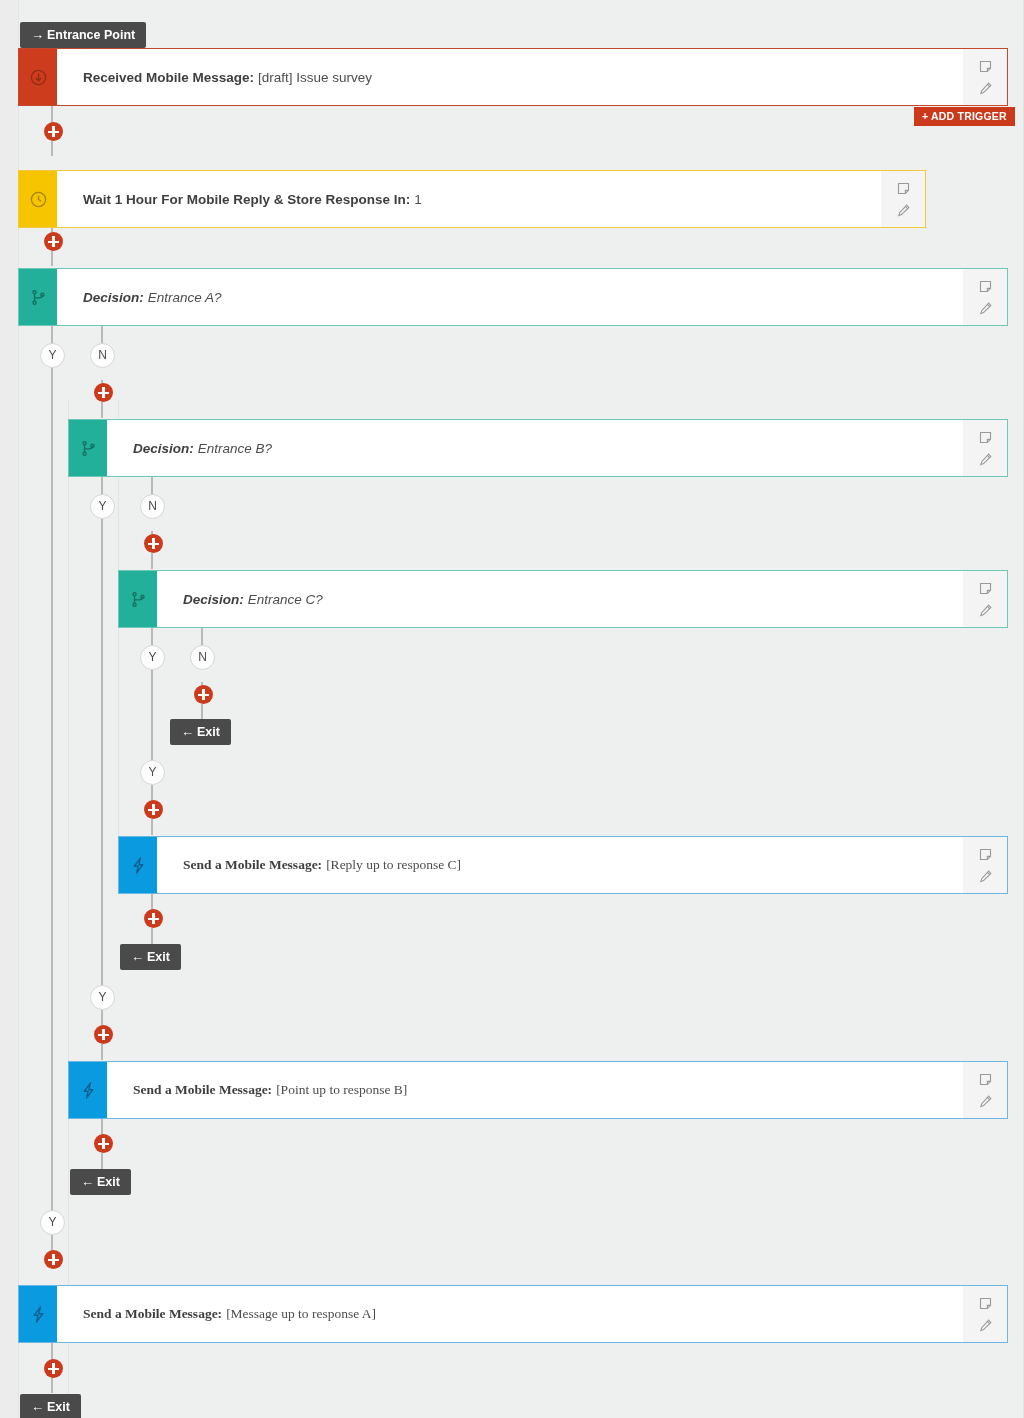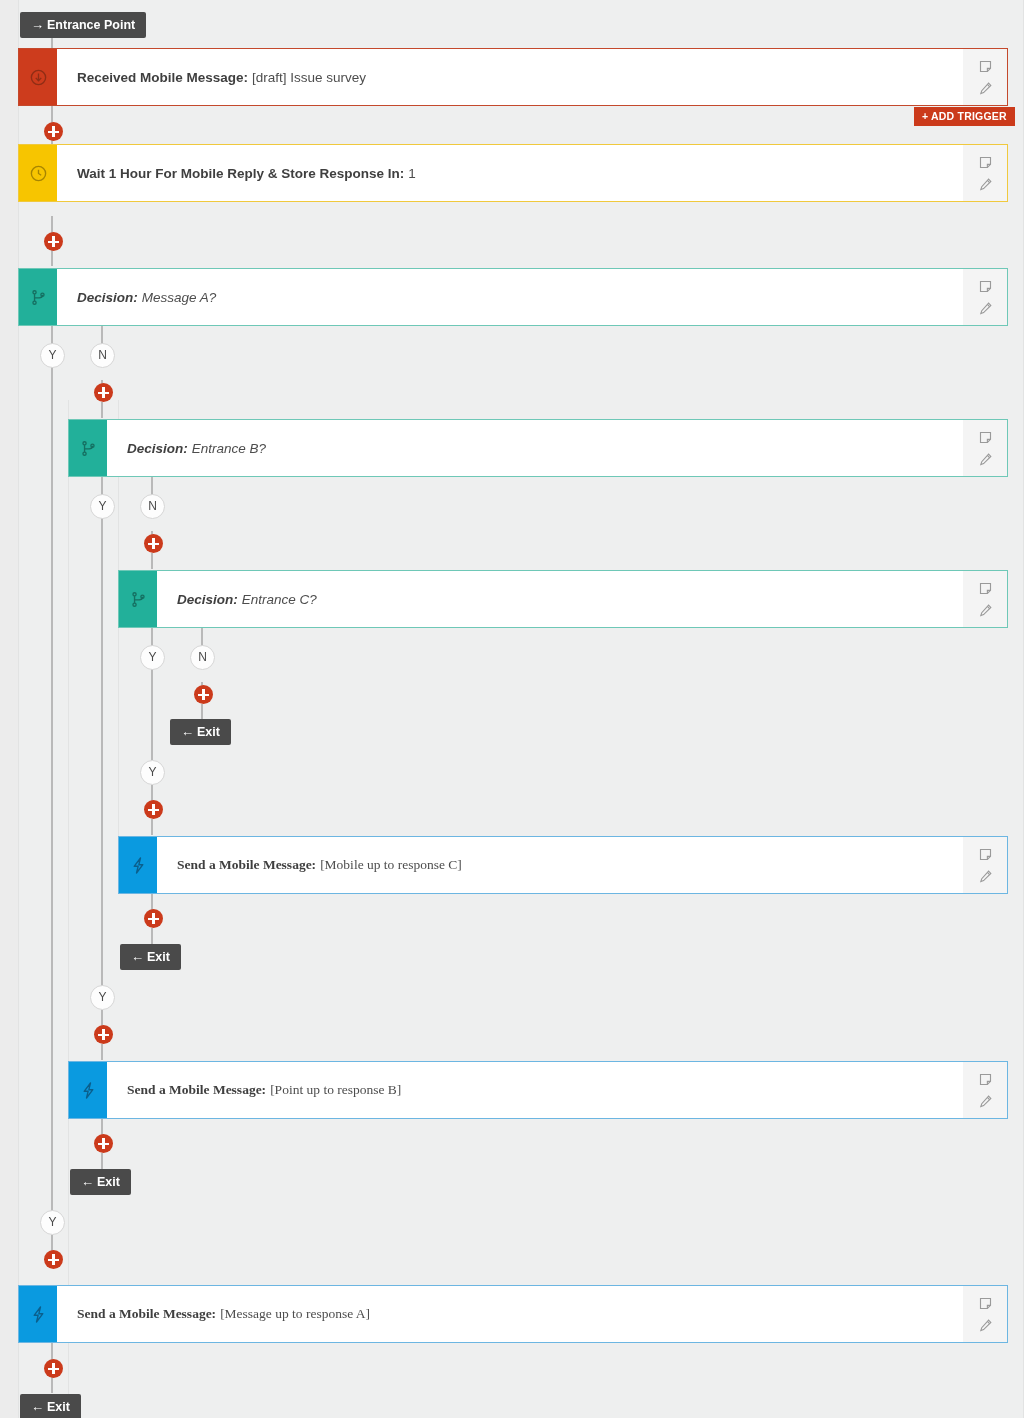--- a/index.html
+++ b/index.html
@@ -96,26 +96,25 @@
     flex: 0 0 38px;
     display: flex;
     align-items: center;
     justify-content: center;
   }
   .card .swatch svg { display: block; }
   .card .body {
     flex: 1 1 auto;
     display: flex;
     align-items: center;
-    padding-left: 14px;
+    padding-left: 26px;
     font-size: 13.5px;
     color: #4d4d4d;
     overflow: hidden;
     white-space: nowrap;
-    margin-left: 6px;
   }
   .card .body b { font-weight: 700; color: #3f3f3f; padding-right: 4px; }
   .card .tools {
     width: 44px;
     flex: 0 0 44px;
     background: #f4f4f4;
     display: flex;
     flex-direction: column;
     align-items: center;
     justify-content: center;
@@ -182,21 +181,21 @@
   <div class="rail" style="left:151px; top:628px; height:132px;"></div>
   <div class="rail" style="left:151px; top:785px; height:16px;"></div>
   <div class="rail" style="left:151px; top:819px; height:16px;"></div>
   <div class="rail" style="left:151px; top:894px; height:16px;"></div>
   <div class="rail" style="left:151px; top:928px; height:16px;"></div>
 
   <div class="rail" style="left:201px; top:628px; height:30px;"></div>
   <div class="rail" style="left:201px; top:682px; height:12px;"></div>
   <div class="rail" style="left:201px; top:704px; height:16px;"></div>
 
-  <div class="pill" style="left:20px; top:12px;">
+  <div class="pill" style="left:20px; top:22px;">
     <span class="arw">→</span><span>Entrance Point</span>
   </div>
 
   <div class="card t-trigger" style="left:18px; top:48px; width:990px;">
     <div class="swatch">
       <svg width="19" height="19" viewBox="0 0 24 24" fill="none" stroke="#8f2d15" stroke-width="1.7">
         <circle cx="12" cy="12" r="9"></circle>
           <path d="M12 7v9M8.5 12.5 12 16.2l3.5-3.7"></path>
       </svg>
     </div>
@@ -216,21 +215,21 @@
           <path d="M17 3.5 20.5 7 9 18.5 4.5 20l1.5-4.5z"></path>
             <path d="M15 5.5 18.5 9"></path>
         </svg>
       </span>
     </div>
   </div>
   <div class="addtrigger" style="left:914px; top:107px;">+ ADD TRIGGER</div>
 
   <div class="plus" style="left:44px; top:122px;"></div>
 
-  <div class="card t-wait" style="left:18px; top:144px; width:990px;">
+  <div class="card t-wait" style="left:18px; top:170px; width:908px;">
     <div class="swatch">
       <svg width="19" height="19" viewBox="0 0 24 24" fill="none" stroke="#a78500" stroke-width="1.7">
         <circle cx="12" cy="12" r="9"></circle>
           <path d="M12 7.2V12l3.4 2.2"></path>
       </svg>
     </div>
     <div class="body">
       <b>Wait 1 Hour For Mobile Reply &amp; Store Response In:</b>
         <span>1</span>
     </div>
@@ -256,21 +255,21 @@
     <div class="swatch">
       <svg width="19" height="19" viewBox="0 0 24 24" fill="none" stroke="#156f61" stroke-width="1.7">
         <circle cx="7" cy="5.5" r="2"></circle>
           <circle cx="7" cy="18.5" r="2"></circle>
           <circle cx="17" cy="8.5" r="2"></circle>
         <path d="M7 7.5v9M7 12.5h6a4 4 0 0 0 4-4"></path>
       </svg>
     </div>
     <div class="body">
       <b>Decision:</b>
-        <span>Message A?</span>
+        <span>Entrance A?</span>
     </div>
     <div class="tools">
       <span>
         <svg width="15" height="15" viewBox="0 0 24 24" fill="none" stroke="#9a9a9a" stroke-width="1.8">
           <path d="M4 4h16v11l-5 5H4z"></path>
             <path d="M20 15h-5v5"></path>
         </svg>
       </span>
       <span>
         <svg width="15" height="15" viewBox="0 0 24 24" fill="none" stroke="#9a9a9a" stroke-width="1.8">
@@ -359,21 +358,21 @@
   <div class="plus" style="left:144px; top:800px;"></div>
 
   <div class="card t-message" style="left:118px; top:836px; width:890px;">
     <div class="swatch">
       <svg width="19" height="19" viewBox="0 0 24 24" fill="none" stroke="#0b5f8c" stroke-width="1.7" stroke-linejoin="round">
         <path d="M14.5 2.5 6.5 13h5l-2 8.5 8-10.5h-5z"></path>
       </svg>
     </div>
     <div class="body">
       <b>Send a Mobile Message:</b>
-        <span>[Mobile up to response C]</span>
+        <span>[Reply up to response C]</span>
     </div>
     <div class="tools">
       <span>
         <svg width="15" height="15" viewBox="0 0 24 24" fill="none" stroke="#9a9a9a" stroke-width="1.8">
           <path d="M4 4h16v11l-5 5H4z"></path>
             <path d="M20 15h-5v5"></path>
         </svg>
       </span>
       <span>
         <svg width="15" height="15" viewBox="0 0 24 24" fill="none" stroke="#9a9a9a" stroke-width="1.8">

